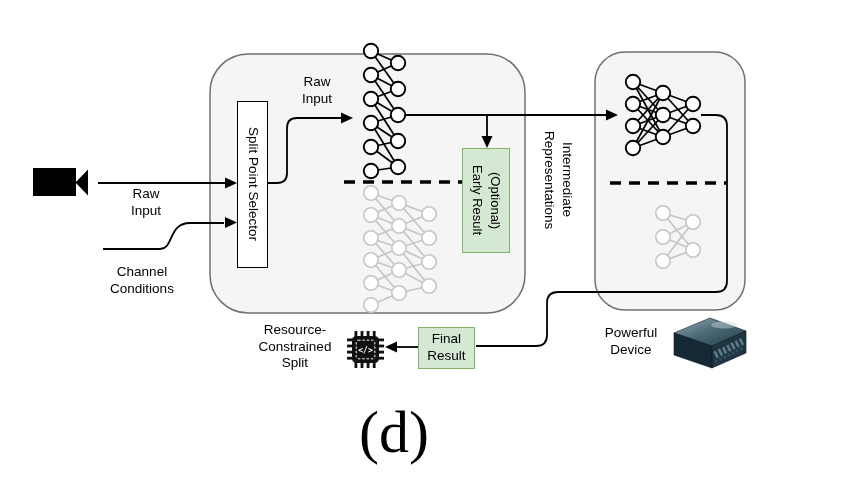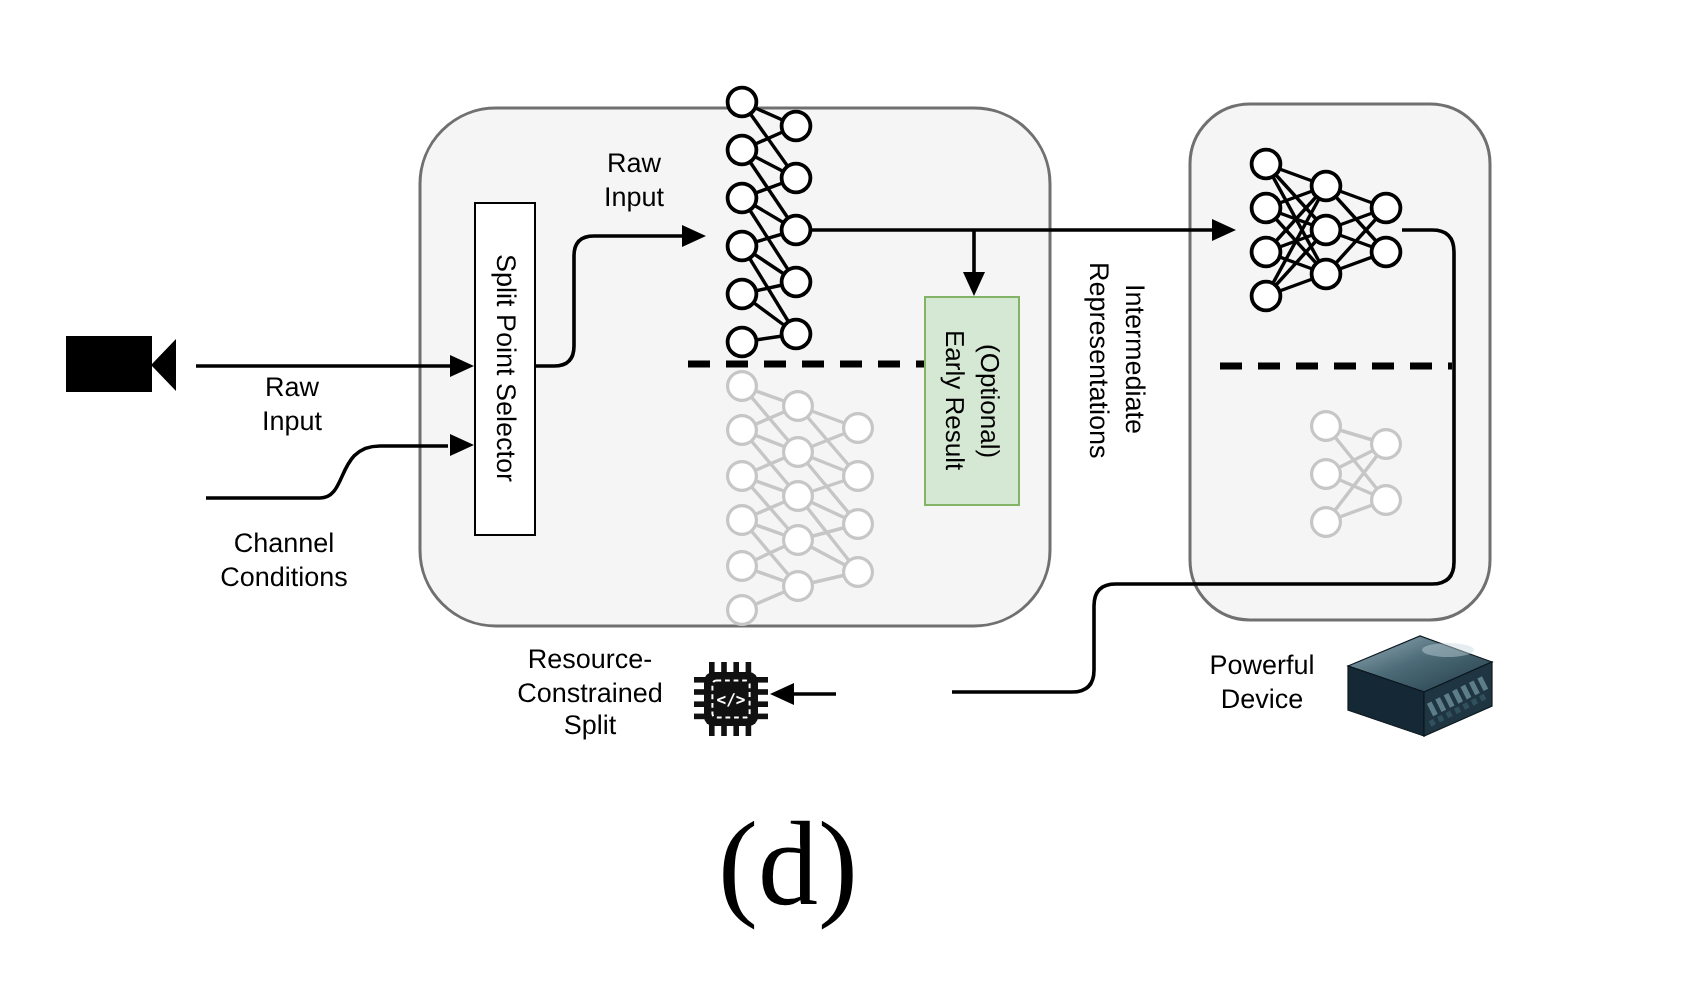--- a/index.html
+++ b/index.html
@@ -211,20 +211,24 @@
 
   <div class="vbox whitebox" style="left:237px;top:101px;width:29px;height:165px;">
     <span class="vtext">Split Point Selector</span>
   </div>
 
   <div class="vbox greenbox" style="left:462px;top:148px;width:46px;height:103px;">
     <span class="vtext" style="font-size:13px;">(Optional)
 Early Result</span>
   </div>
 
+  <div class="vbox greenbox" style="left:418px;top:327px;width:55px;height:40px;">
+    <span class="lbl" style="position:static;">Final
+Result</span>
+  </div>
 
   <div class="lbl" style="left:100px;top:186px;width:92px;">Raw
 Input</div>
 
   <div class="lbl" style="left:90px;top:264px;width:104px;">Channel
 Conditions</div>
 
   <div class="lbl" style="left:289px;top:74px;width:56px;">Raw
 Input</div>
 

